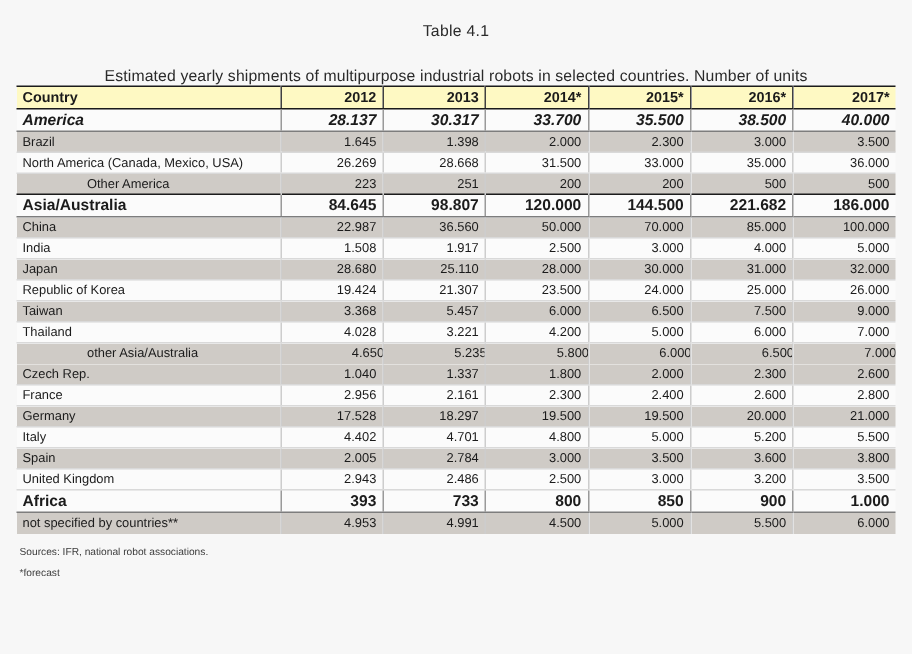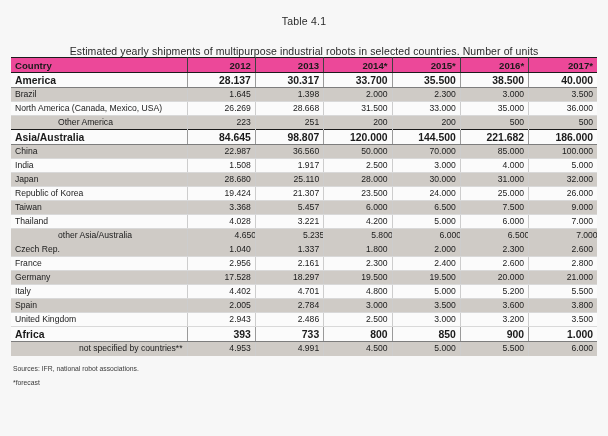--- a/index.html
+++ b/index.html
@@ -58,21 +58,21 @@
   }
   .c-label { text-align: left; }
   .c-val { text-align: right; }
 
   
   tr.shade td { background: #cfcbc6; }
   tr.plain td { background: #fbfbfb; }
 
   
   tr.hdr td {
-    background: #ec4899;
+    background: #fef9c3;
     font-weight: bold;
     font-size: 9.6px;
     height: 15px;
   }
   tr.hdr td.c-label { font-size: 9.6px; }
 
   
   tr.region td {
     font-weight: bold;
     font-size: 10.4px;
@@ -81,25 +81,25 @@
   tr.total td {
     font-weight: bold;
     font-size: 10.4px;
     height: 16px;
   }
 
   
   table.data { border-top: 1.6px solid #1b1b1b; }
   tr.hdr td { border-bottom: 1.4px solid #1b1b1b; }
   tr.region td { border-bottom: 1px solid #7d7d7d; border-top: 1px solid #1b1b1b; }
-  tr.region.first-region td { border-top: none; }
+  tr.region.first-region td { border-top: none; font-style: italic; }
   tr.sub td { border-bottom: 1px solid #d9d9d9; }
   tr.beforeregion td { border-bottom: none; padding-left: 47px; }
   tr.total td { border-top: 1.4px solid #1b1b1b; border-bottom: 1.6px solid #1b1b1b; }
-  tr.notspec td { border-bottom: none; text-align: right; }
+  tr.notspec td { border-bottom: none; }
 
   table.data td + td {
     border-left: 1px solid #cdcdcd;
   }
   tr.hdr td + td { border-left: 1px solid #404040; }
   tr.region td + td { border-left: 1px solid #9a9a9a; }
   tr.total td + td { border-left: 1px solid #9a9a9a; }
 
   .footnotes {
     margin: 6px 13px 0 13px;

